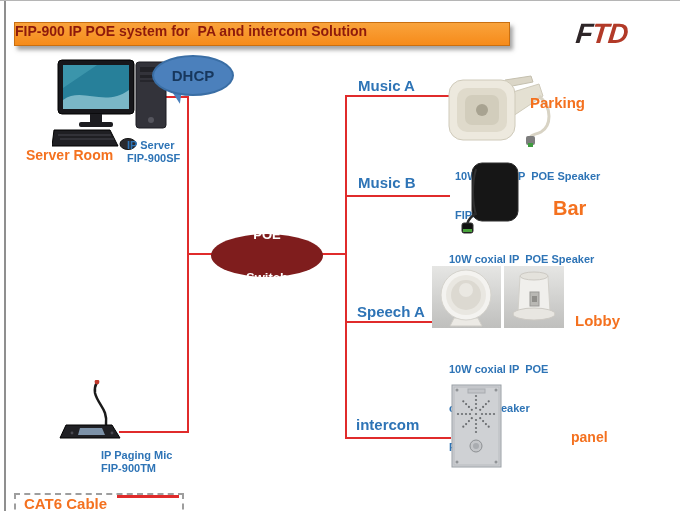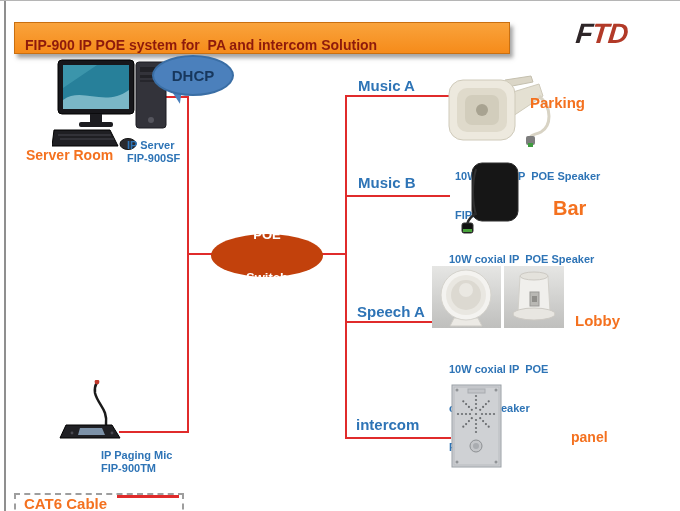--- a/index.html
+++ b/index.html
@@ -7,25 +7,25 @@
     position:relative;width:680px;height:511px;background:#ffffff;
     font-family:"Liberation Sans", sans-serif;overflow:hidden;
   }
   .abs{position:absolute;}
   .keep-ws{white-space:pre-wrap;}
   
   #edge-left{left:4px;top:0;width:2px;height:511px;background:#8f8f8f;}
   #edge-top{left:0;top:0;width:680px;height:1px;background:#b5b5b5;}
   
   #banner{
-    left:14px;top:22px;width:496px;height:32px;
+    left:14px;top:22px;width:496px;height:24px;
     background:linear-gradient(#f9a33c,#f68b1a);
     border:1px solid #c96f10;
     box-shadow:3px 4px 4px rgba(90,90,90,.55);
-    display:flex;align-items:flex-end;box-sizing:border-box;padding-left:10px;
+    display:flex;align-items:flex-start;box-sizing:border-box;
   }
   #banner .title{font-size:14px;font-weight:bold;color:#8e1a0b;}
   
   #logo{left:576px;top:18px;width:90px;height:30px;font-style:italic;font-weight:bold;
         font-size:28px;letter-spacing:-1px;transform:skewX(-6deg);}
   #logo .f{color:#2e2628;}
   #logo .td{color:#b23a28;}
   
   .cable{background:#e02b2b;}
   
@@ -35,21 +35,21 @@
     display:flex;align-items:center;justify-content:center;
     font-weight:bold;font-size:15px;color:#17375d;z-index:3;
   }
   #dhcp-tail{
     left:168px;top:88px;width:0;height:0;z-index:2;
     border-top:15px solid #4b80bc;border-left:13px solid transparent;
     transform:rotate(8deg);
   }
   
   #poe{
-    left:211px;top:234px;width:112px;height:43px;background:#c2410c;
+    left:211px;top:234px;width:112px;height:43px;background:#7f1d1d;
     border-radius:50%;display:flex;flex-direction:column;align-items:center;justify-content:center;
     color:#ffffff;font-weight:bold;font-size:13px;line-height:15px;z-index:3;gap:28px;
   }
   
   .lbl-blue{color:#2e74b6;font-weight:bold;}
   .lbl-orange{color:#f4711f;font-weight:bold;}
   .branch-label{font-size:15px;}
   .cap{font-size:11px;line-height:13px;font-weight:bold;color:#2e74b6;}
   
   .photo{background:linear-gradient(#e6e6e4,#bfbfbd);}

